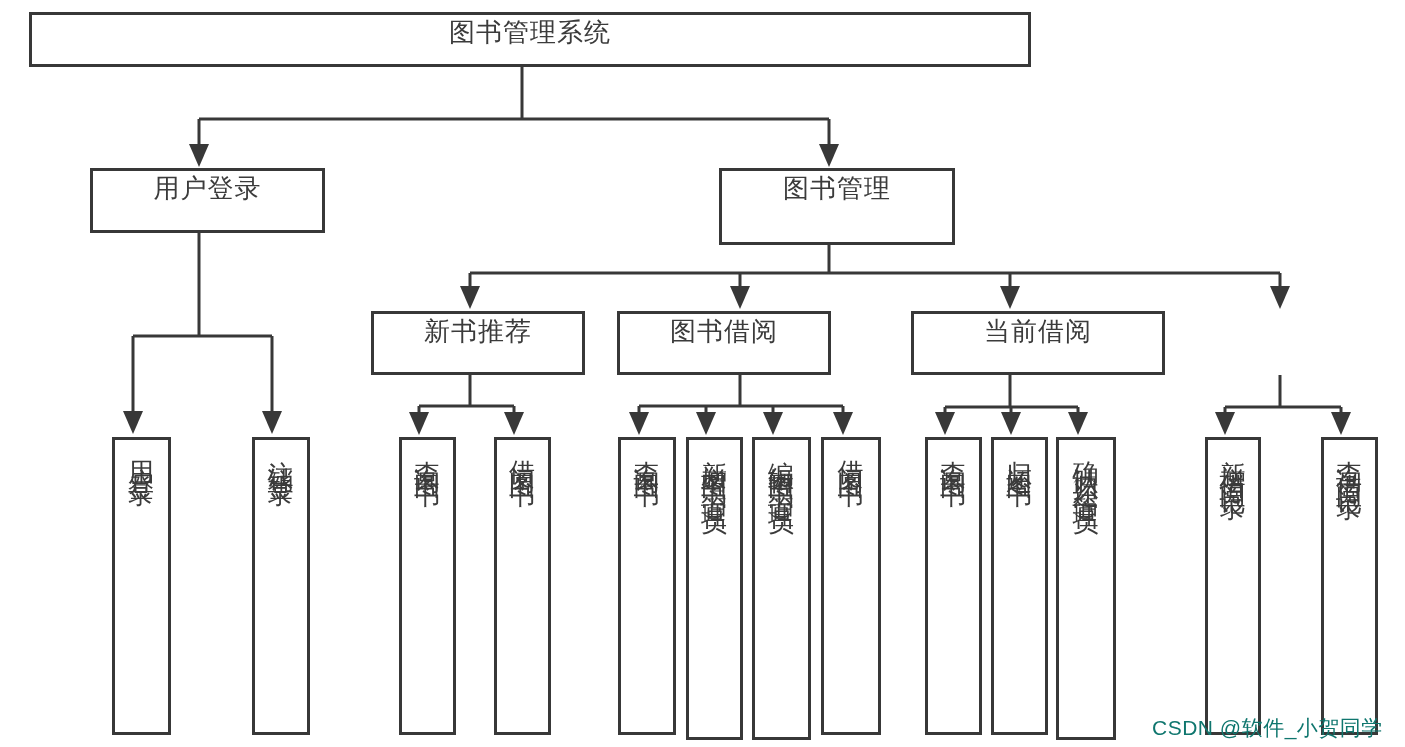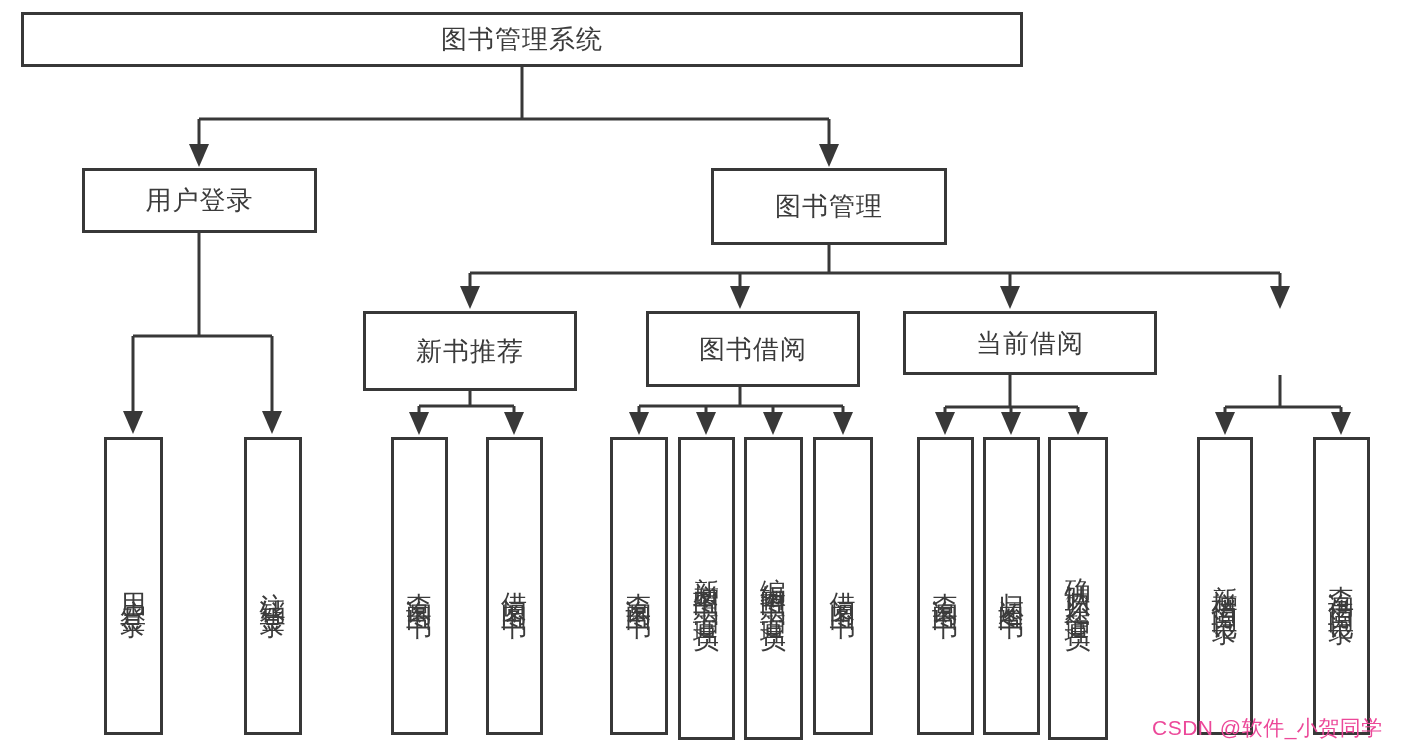--- a/index.html
+++ b/index.html
@@ -20,44 +20,45 @@
     left: 0;
     top: 0;
     pointer-events: none;
   }
   .node {
     position: absolute;
     box-sizing: border-box;
     border: 3px solid #383838;
     background: #ffffff;
     display: flex;
-    align-items: center;
+    align-items: flex-start;
     justify-content: center;
     color: #3b3b3b;
+    margin-left: 8px;
   }
   .node-h span {
     font-size: 26px;
     letter-spacing: 1px;
     white-space: nowrap;
     color: #3b3b3b;
   }
   .node-v .vtext {
     writing-mode: vertical-rl;
     text-orientation: mixed;
     font-size: 26px;
     letter-spacing: 7px;
     line-height: 1;
     color: #3b3b3b;
   }
   #watermark {
     position: absolute;
     left: 1152px;
     top: 714px;
     font-size: 21px;
-    color: #ec4899;
+    color: #0f766e;
     white-space: nowrap;
     z-index: 5;
     letter-spacing: 0.5px;
   }
 </style>
 </head>
 <body>
 
 <div id="stage">
 
@@ -115,24 +116,24 @@
     <span>图书管理系统</span>
   </div>
 
   <div class="node node-h" style="left:82px;top:168px;width:235px;height:65px">
     <span>用户登录</span>
   </div>
   <div class="node node-h" style="left:711px;top:168px;width:236px;height:77px">
     <span>图书管理</span>
   </div>
 
-  <div class="node node-h" style="left:363px;top:311px;width:214px;height:80px">
+  <div class="node node-h" style="left:363px;top:311px;width:214px;height:64px">
     <span>新书推荐</span>
   </div>
-  <div class="node node-h" style="left:646px;top:311px;width:214px;height:76px">
+  <div class="node node-h" style="left:609px;top:311px;width:214px;height:64px">
     <span>图书借阅</span>
   </div>
   <div class="node node-h" style="left:903px;top:311px;width:254px;height:64px">
     <span>当前借阅</span>
   </div>
 
   <div class="node node-v" style="left:104px;top:437px;width:59px;height:298px">
     <span class="vtext">用户登录</span>
   </div>
   <div class="node node-v" style="left:244px;top:437px;width:58px;height:298px">

